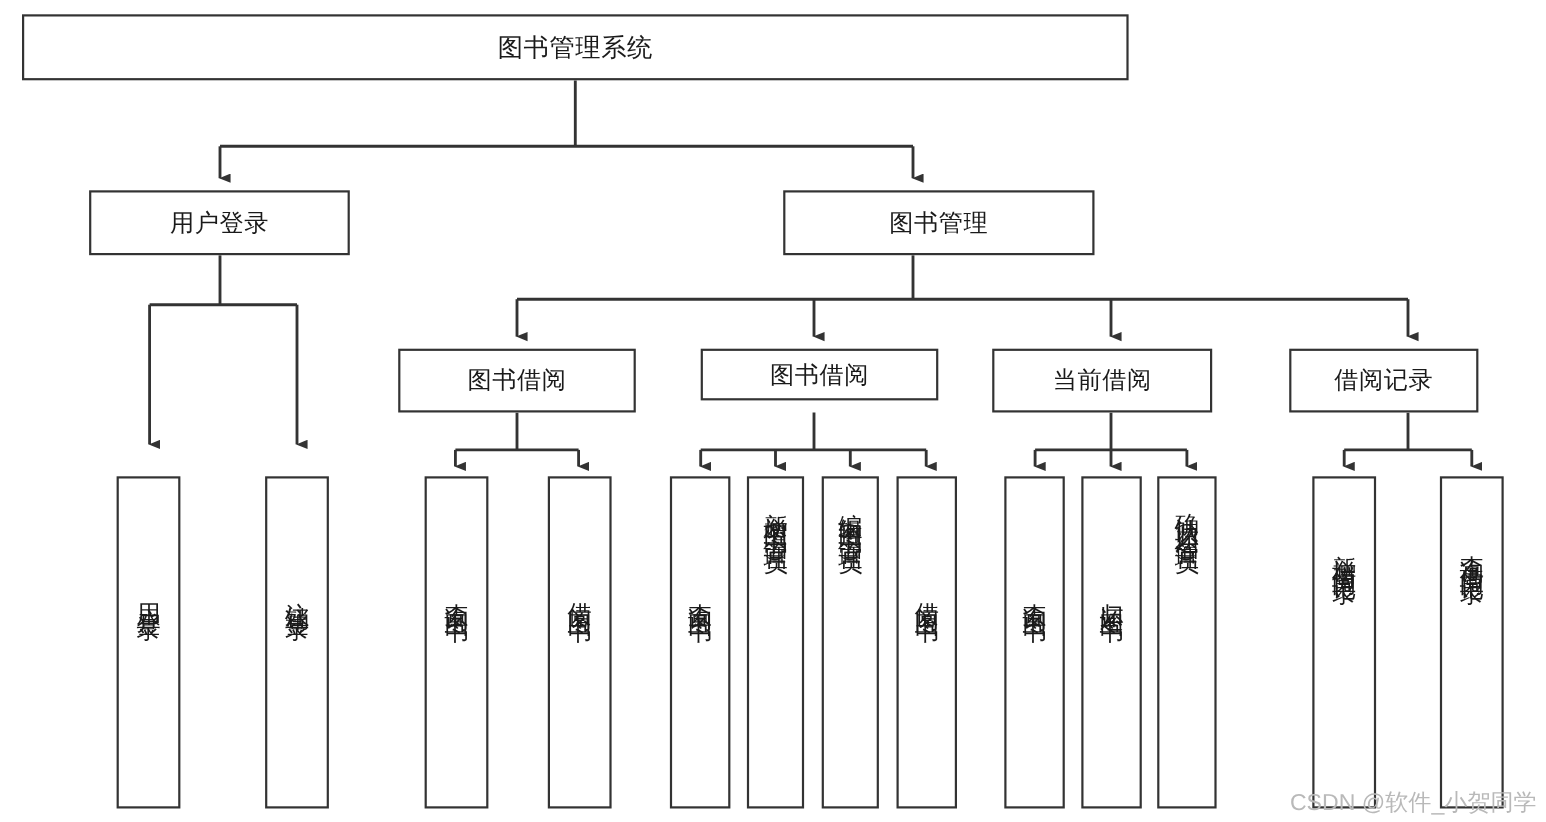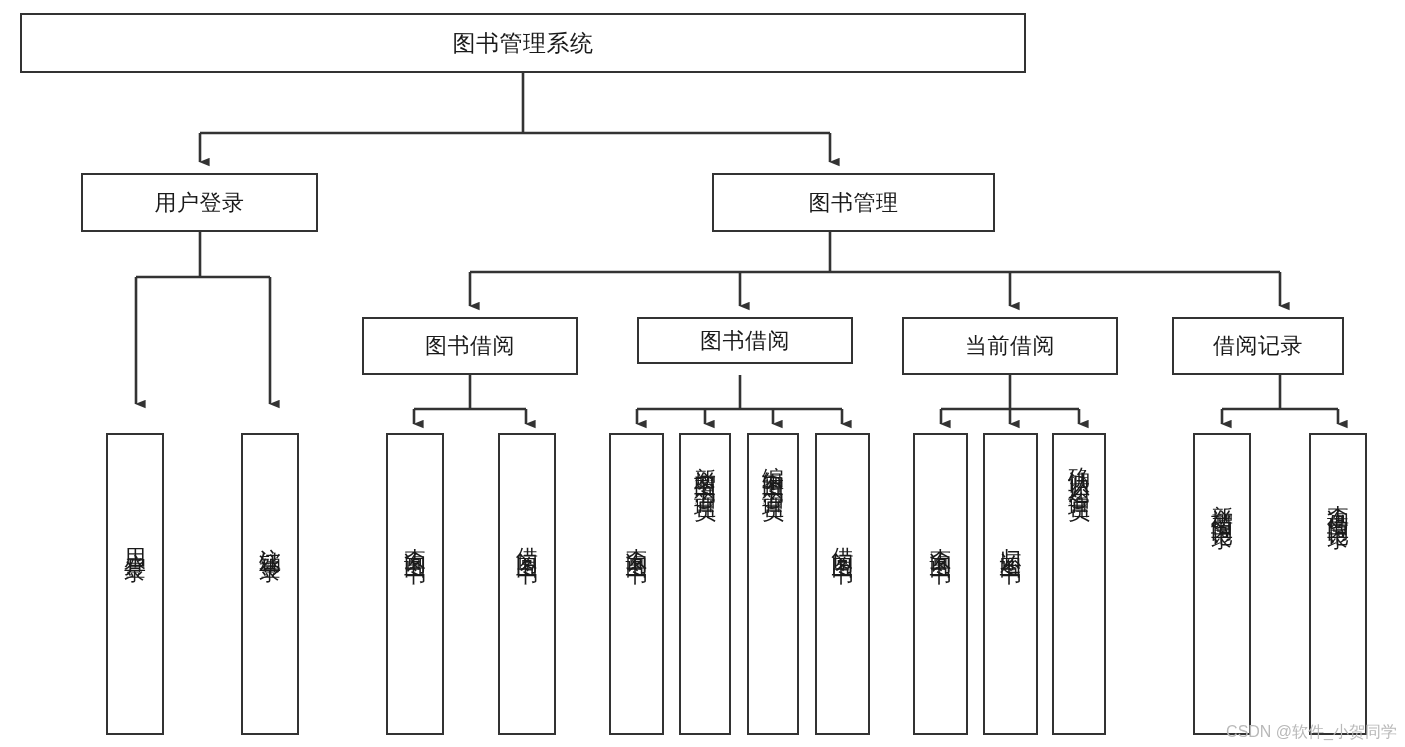--- a/index.html
+++ b/index.html
@@ -63,21 +63,21 @@
     white-space: nowrap;
     transform: translateY(0);
   }
   .leaf-pad-mid { padding-top: 95px; }
   .leaf-pad-top { padding-top: 14px; }
 
   .watermark {
     position: absolute;
     right: 8px;
     bottom: 4px;
-    font-size: 16px;
+    font-size: 21px;
     color: #b9b9b9;
     font-family: "Liberation Sans", "DejaVu Sans", sans-serif;
     white-space: nowrap;
     user-select: none;
   }
 </style>
 </head>
 <body>
 
 <div id="diagram-root">
@@ -148,21 +148,21 @@
   </div>
 
   <div class="node-box node-l3" style="left:362px; top:317px; width:216px; height:58px;">
     <span class="node-label">图书借阅</span>
   </div>
 
   <div class="node-box node-l3" style="left:637px; top:317px; width:216px; height:47px;">
     <span class="node-label">图书借阅</span>
   </div>
 
-  <div class="node-box node-l3" style="left:902px; top:317px; width:216px; height:58px;">
+  <div class="node-box node-l3" style="left:902px; top:317px; width:200px; height:58px;">
     <span class="node-label">当前借阅</span>
   </div>
 
   <div class="node-box node-l3" style="left:1172px; top:317px; width:172px; height:58px;">
     <span class="node-label">借阅记录</span>
   </div>
 
   <div class="node-box node-leaf leaf-pad-mid" style="left:106px; top:433px; width:58px; height:302px;">
     <span class="node-label">用户登录</span>
   </div>

